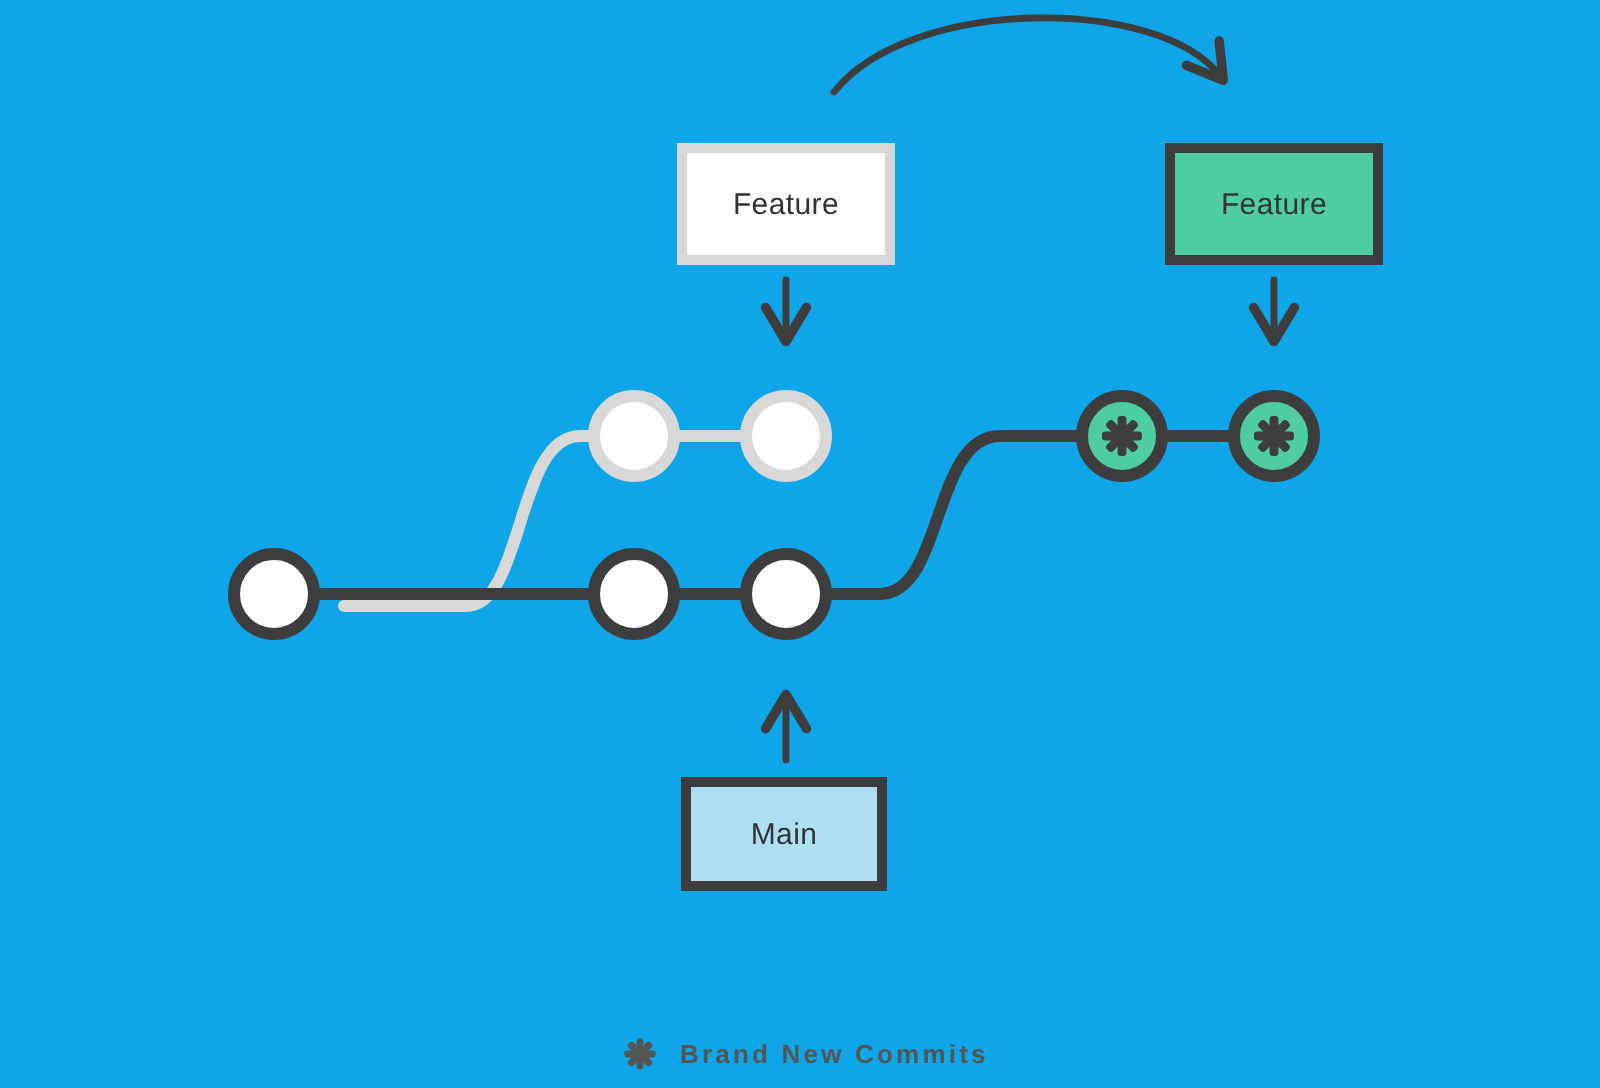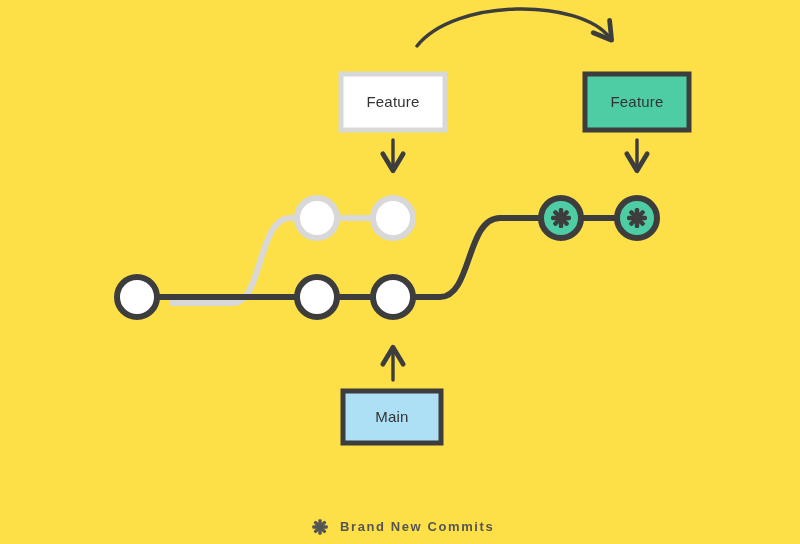--- a/index.html
+++ b/index.html
@@ -8,21 +8,21 @@
     padding: 0;
     background: #ffffff;
   }
   body {
     font-family: "Liberation Sans", sans-serif;
   }
   #diagram-root {
     position: relative;
     width: 800px;
     height: 544px;
-    background: #fde047;
+    background: #0ea5e9;
     overflow: hidden;
   }
   #diagram-svg {
     position: absolute;
     top: 0;
     left: 0;
     width: 800px;
     height: 544px;
     display: block;
   }

